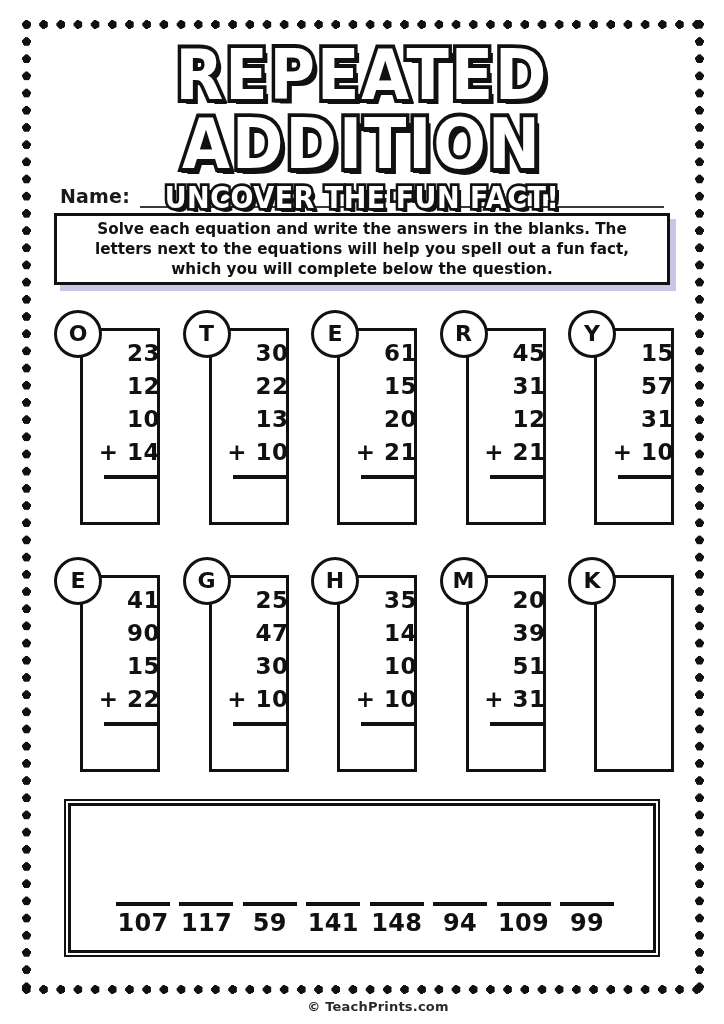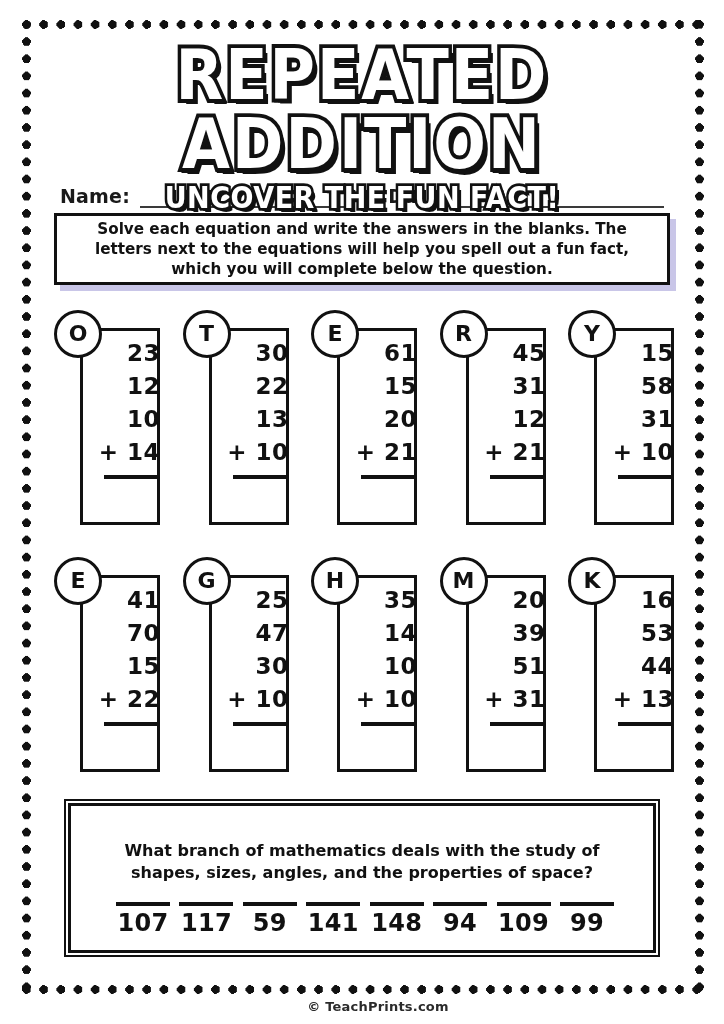--- a/index.html
+++ b/index.html
@@ -353,34 +353,34 @@
           <div class="addend">12</div>
           <div class="addend">+ 21</div>
           <div class="sum-rule"></div>
         </div>
       </div>
       <div class="problem">
         <div class="problem-box"></div>
         <div class="letter-badge">Y</div>
         <div class="addends">
           <div class="addend">15</div>
-          <div class="addend">58</div>
+          <div class="addend">57</div>
           <div class="addend">31</div>
           <div class="addend">+ 10</div>
           <div class="sum-rule"></div>
         </div>
       </div>
     </div>
   <div class="problem-row" id="problem-row-2">
       <div class="problem">
         <div class="problem-box"></div>
         <div class="letter-badge">E</div>
         <div class="addends">
           <div class="addend">41</div>
-          <div class="addend">70</div>
+          <div class="addend">90</div>
           <div class="addend">15</div>
           <div class="addend">+ 22</div>
           <div class="sum-rule"></div>
         </div>
       </div>
       <div class="problem">
         <div class="problem-box"></div>
         <div class="letter-badge">G</div>
         <div class="addends">
           <div class="addend">25</div>
@@ -408,32 +408,24 @@
           <div class="addend">20</div>
           <div class="addend">39</div>
           <div class="addend">51</div>
           <div class="addend">+ 31</div>
           <div class="sum-rule"></div>
         </div>
       </div>
       <div class="problem">
         <div class="problem-box"></div>
         <div class="letter-badge">K</div>
-        <div class="addends">
-          <div class="addend">16</div>
-          <div class="addend">53</div>
-          <div class="addend">44</div>
-          <div class="addend">+ 13</div>
-          <div class="sum-rule"></div>
-        </div>
       </div>
     </div>
 
   <div id="question-box">
-    <p id="question-text">What branch of mathematics deals with the study of shapes, sizes, angles, and the properties of space?</p>
     <div id="answer-blanks">
         <div class="answer-slot">
           <div class="answer-rule"></div>
           <div class="answer-num">107</div>
         </div>
         <div class="answer-slot">
           <div class="answer-rule"></div>
           <div class="answer-num">117</div>
         </div>
         <div class="answer-slot">

